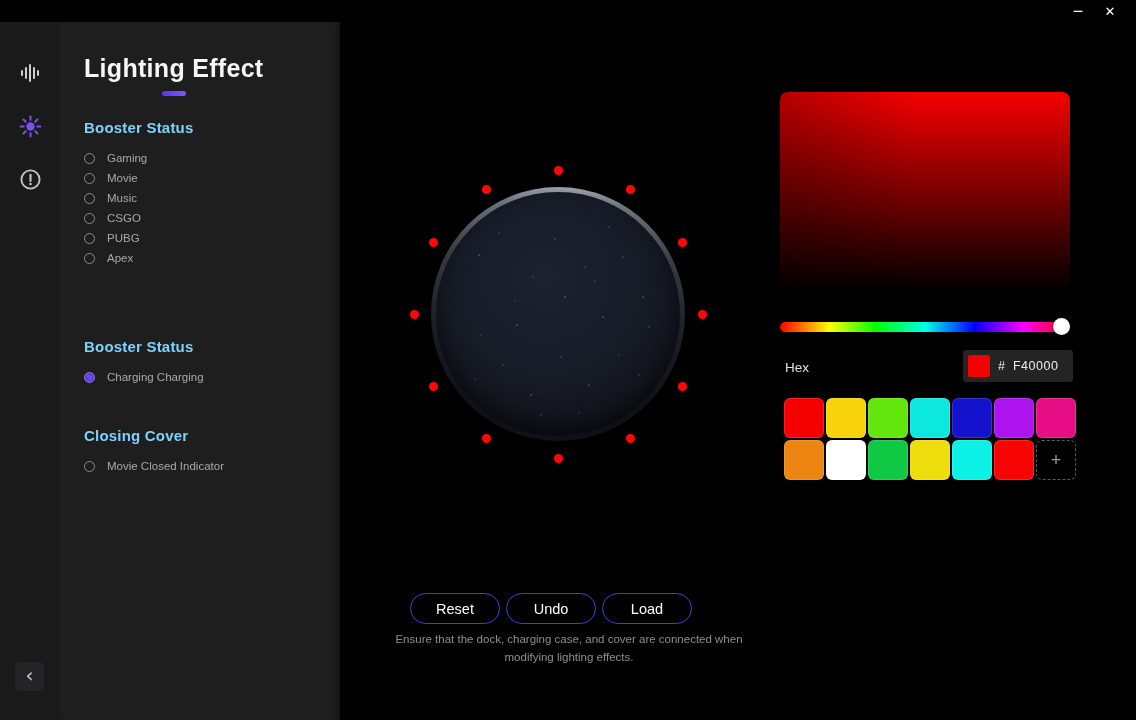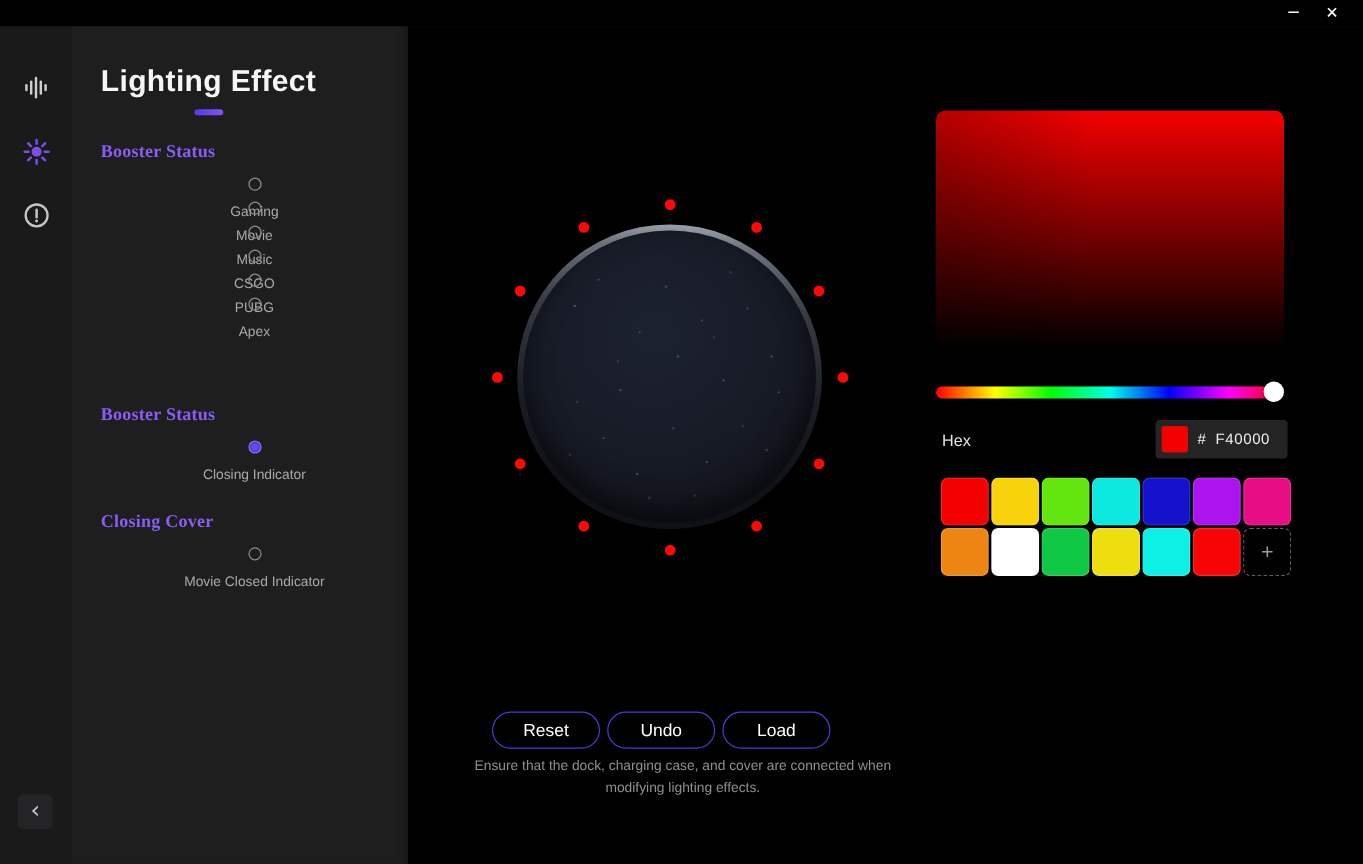--- a/index.html
+++ b/index.html
@@ -41,23 +41,23 @@
   }
   .panel-title-wrap { display:inline-block; }
   .panel-title { font-size:25px; font-weight:700; color:#f6f6f6; letter-spacing:.3px; }
   .title-underline {
     width:24px; height:5px; border-radius:3px; margin:8px auto 0;
     background:linear-gradient(90deg,#5b36e8,#7d55ff);
   }
   .section:nth-of-type(1) { margin-top:23px; }
   .section:nth-of-type(2) { margin-top:70px; }
   .section:nth-of-type(3) { margin-top:40px; }
-  .section-heading { font-size:15px; font-weight:700; color:#8b5cf6; letter-spacing:.2px;font-family:Liberation Serif, serif; }
+  .section-heading { font-size:15px; font-weight:700; color:#7dd3fc; letter-spacing:.2px; }
   .option-list { margin-top:12px; }
-  .option-row { display:flex; align-items:center; gap:12px; height:20px; cursor:pointer;flex-direction:column; }
+  .option-row { display:flex; align-items:center; gap:12px; height:20px; cursor:pointer; }
   .radio {
     width:11px; height:11px; border-radius:50%; border:1px solid #8d8d8d; flex:none;
     background:transparent;
   }
   .radio.selected { border:1px solid #8a70f0; background:#6b49e6; box-shadow:inset 0 0 0 1.5px #5a38d8; }
   .option-label { font-size:11.5px; color:#a9a9a9; }
   
   .main { flex:1; position:relative; background:#000000; }
   
   .device-ring {
@@ -216,21 +216,21 @@
               <div class="radio"></div>
               <div class="option-label">Apex</div>
             </div>
           </div>
         </div>
         <div class="section">
           <div class="section-heading">Booster Status</div>
           <div class="option-list">
             <div class="option-row">
               <div class="radio selected"></div>
-              <div class="option-label">Closing Indicator</div>
+              <div class="option-label">Charging Charging</div>
             </div>
           </div>
         </div>
         <div class="section">
           <div class="section-heading">Closing Cover</div>
           <div class="option-list">
             <div class="option-row">
               <div class="radio"></div>
               <div class="option-label">Movie Closed Indicator</div>
             </div>

